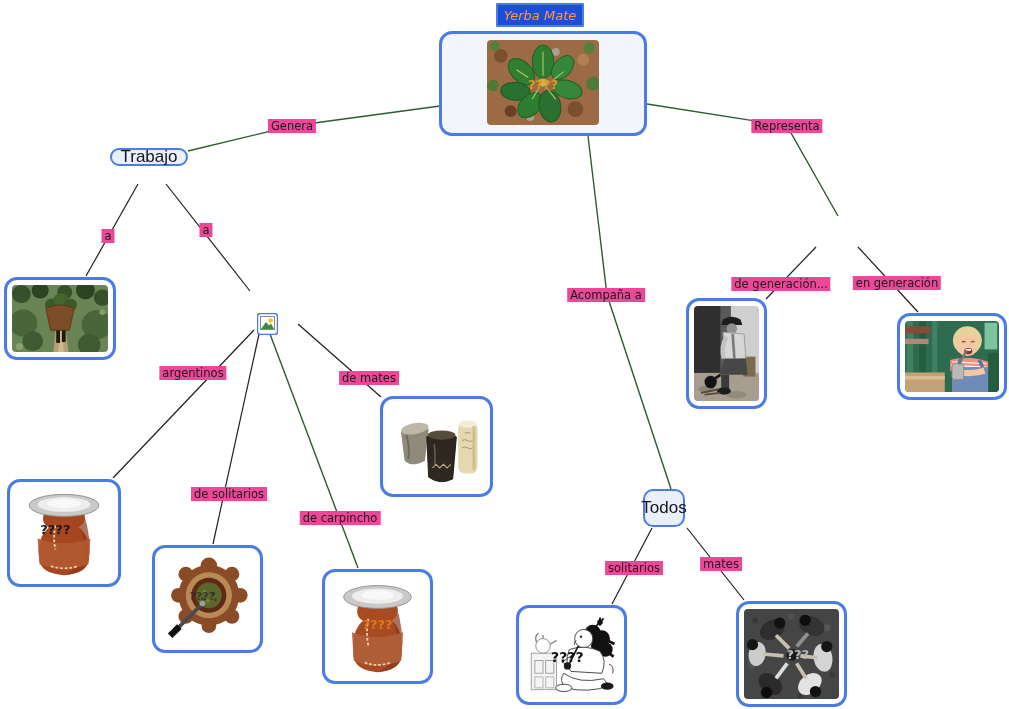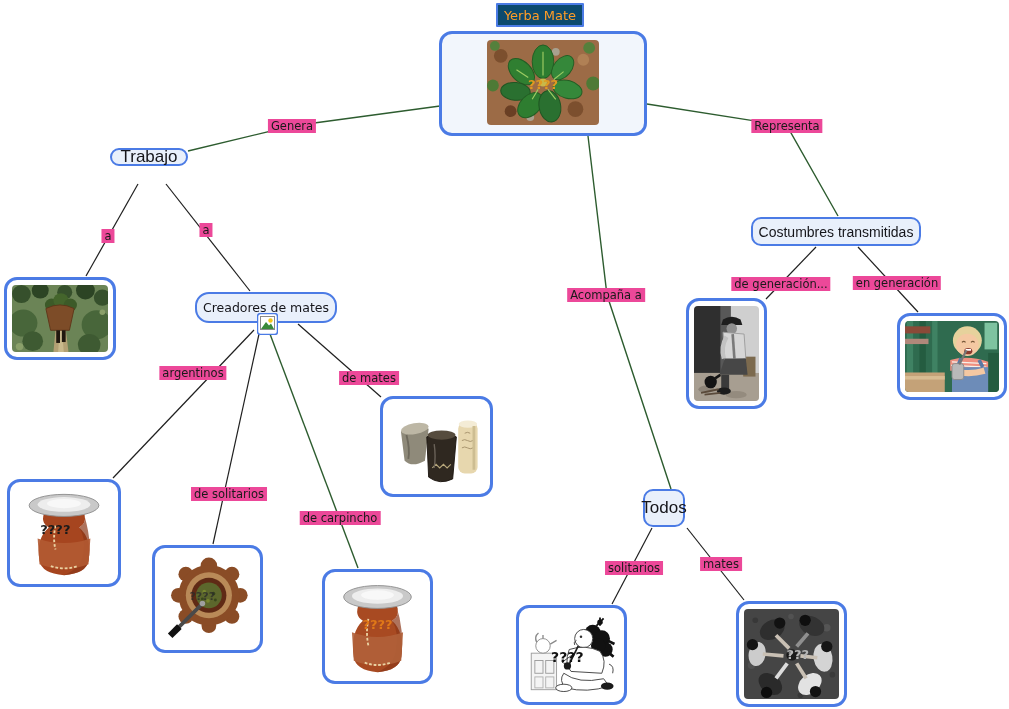--- a/index.html
+++ b/index.html
@@ -6,22 +6,22 @@
   .canvas{position:relative;width:1009px;height:709px;background:#fff;
           font-family:"DejaVu Sans",sans-serif;overflow:hidden;}
   svg.wires{position:absolute;left:0;top:0;}
   .wire-g{stroke:var(--line-green,#2d5c2f);stroke-width:1.4;fill:none;}
   .wire-b{stroke:var(--line-black,#1f1f1f);stroke-width:1.2;fill:none;}
   .concept{position:absolute;display:flex;align-items:center;justify-content:center;
            box-sizing:border-box;background:var(--node-fill,#e9f0fb);
            border:2px solid var(--node-border,#4b7be5);border-radius:10px;
            color:#15151a;font-family:"Liberation Sans",sans-serif;cursor:default;}
   .title-node{position:absolute;display:flex;align-items:center;justify-content:center;
-           box-sizing:border-box;background:#0c4a6e;border:2px solid var(--node-border,#4b7be5);
-           border-radius:1px;color:var(--title-orange,#ff9d26);}
+           box-sizing:border-box;background:#1d4ed8;border:2px solid var(--node-border,#4b7be5);
+           border-radius:1px;color:var(--title-orange,#ff9d26);font-style:italic;}
   .imgnode{position:absolute;box-sizing:border-box;background:#fff;
            border:3px solid var(--node-border,#4b7be5);border-radius:13px;padding:5px;}
   .imgnode svg{width:100%;height:100%;display:block;border-radius:4px;}
   .linklabel{position:absolute;transform:translate(-50%,-50%);background:#ec4899;
            padding:0 3px;font-size:11.5px;color:var(--label-text,#1a1a1a);white-space:nowrap;}
   .qq{position:absolute;transform:translate(-50%,-50%);font-weight:bold;
       font-family:"DejaVu Sans",sans-serif;pointer-events:none;}
 </style>
 </head>
 <body>
@@ -81,33 +81,31 @@
       <ellipse cx="82" cy="50" rx="9" ry="15" fill="#35883a" stroke="#235e24" transform="rotate(105 82 50)"></ellipse>
       <ellipse cx="77" cy="28" rx="9" ry="14" fill="#35883a" stroke="#235e24" transform="rotate(40 77 28)"></ellipse>
       <path d="M57,12 L57,36 M30,30 L42,38 M46,60 L52,50 M70,60 L62,50 M78,32 L68,40" stroke="#9ccb62" stroke-width="1.2" fill="none"></path>
       <circle cx="57" cy="43" r="4" fill="#c8b84a"></circle>
     </svg>
     <span class="qq" style="left:50%;top:50%;font-size:13px;color:#e09a20">????</span>
   </div>
 
   <div class="concept" style="left:110px;top:148px;width:78px;height:18px;font-size:17px">Trabajo</div>
 
-  <div class="concept" style="left:195px;top:292px;width:142px;height:31px;font-size:12.5px;border-radius:14px;font-family:'DejaVu Sans',sans-serif">Creadores de mates</div>
   <div style="position:absolute;left:257px;top:313px;width:21px;height:22px">
     <svg viewBox="0 0 21 22">
       <rect x="0.5" y="0.5" width="20" height="21" rx="3" fill="#fff" stroke="#4b7be5" stroke-width="1.5"></rect>
       <rect x="3.5" y="3.5" width="14" height="13" fill="#fff" stroke="#8a8a8a"></rect>
       <circle cx="13.5" cy="7.5" r="2.2" fill="#f5c518"></circle>
       <path d="M4,16 L9,9 L12,12.5 L14,10.5 L17,16 Z" fill="#3a8a3a"></path>
     </svg>
   </div>
 
   <div class="concept" style="left:643px;top:489px;width:42px;height:38px;font-size:17px">Todos</div>
 
-  <div class="concept" style="left:751px;top:217px;width:170px;height:29px;font-size:14px">Costumbres transmitidas</div>
 
   <div class="imgnode" style="left:4px;top:277px;width:112px;height:83px">
     <svg viewBox="0 0 102 74" preserveAspectRatio="none">
       <rect width="102" height="74" fill="#6b8456"></rect>
       <circle cx="10" cy="10" r="10" fill="#36502c"></circle>
         <circle cx="30" cy="6" r="9" fill="#2c4424"></circle>
       <circle cx="56" cy="8" r="8" fill="#36502c"></circle>
         <circle cx="78" cy="6" r="10" fill="#2c4424"></circle>
       <circle cx="96" cy="14" r="9" fill="#36502c"></circle>
       <path d="M44,74 L60,74 L55,30 L48,30 Z" fill="#b3a074"></path>

